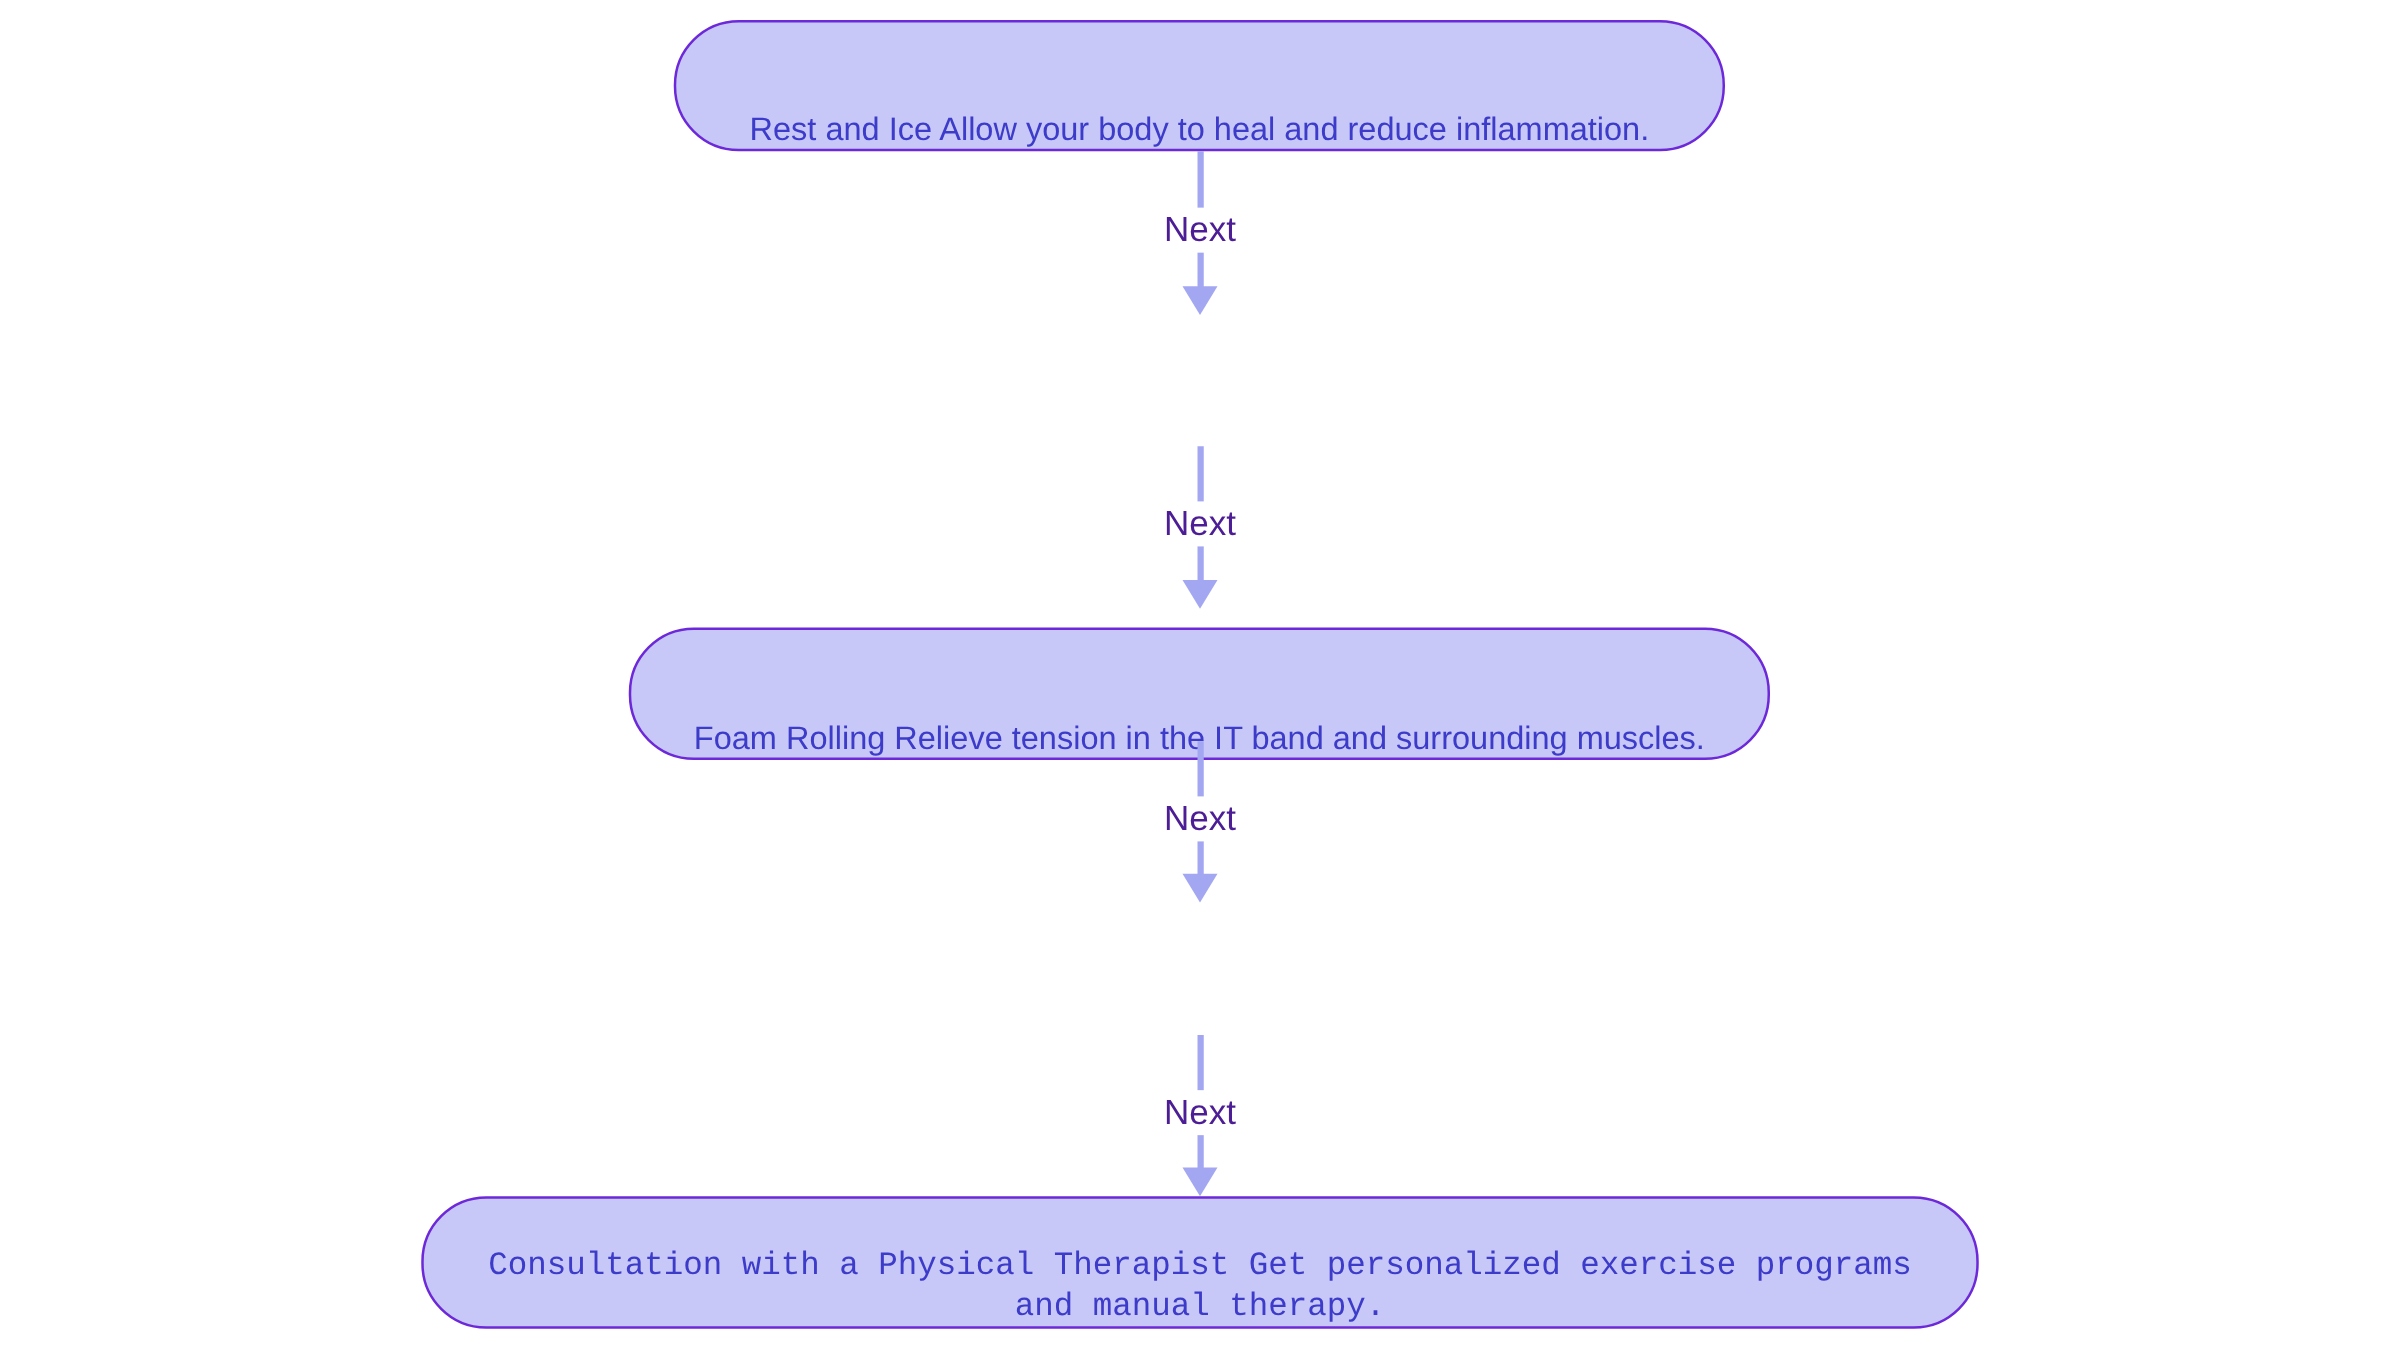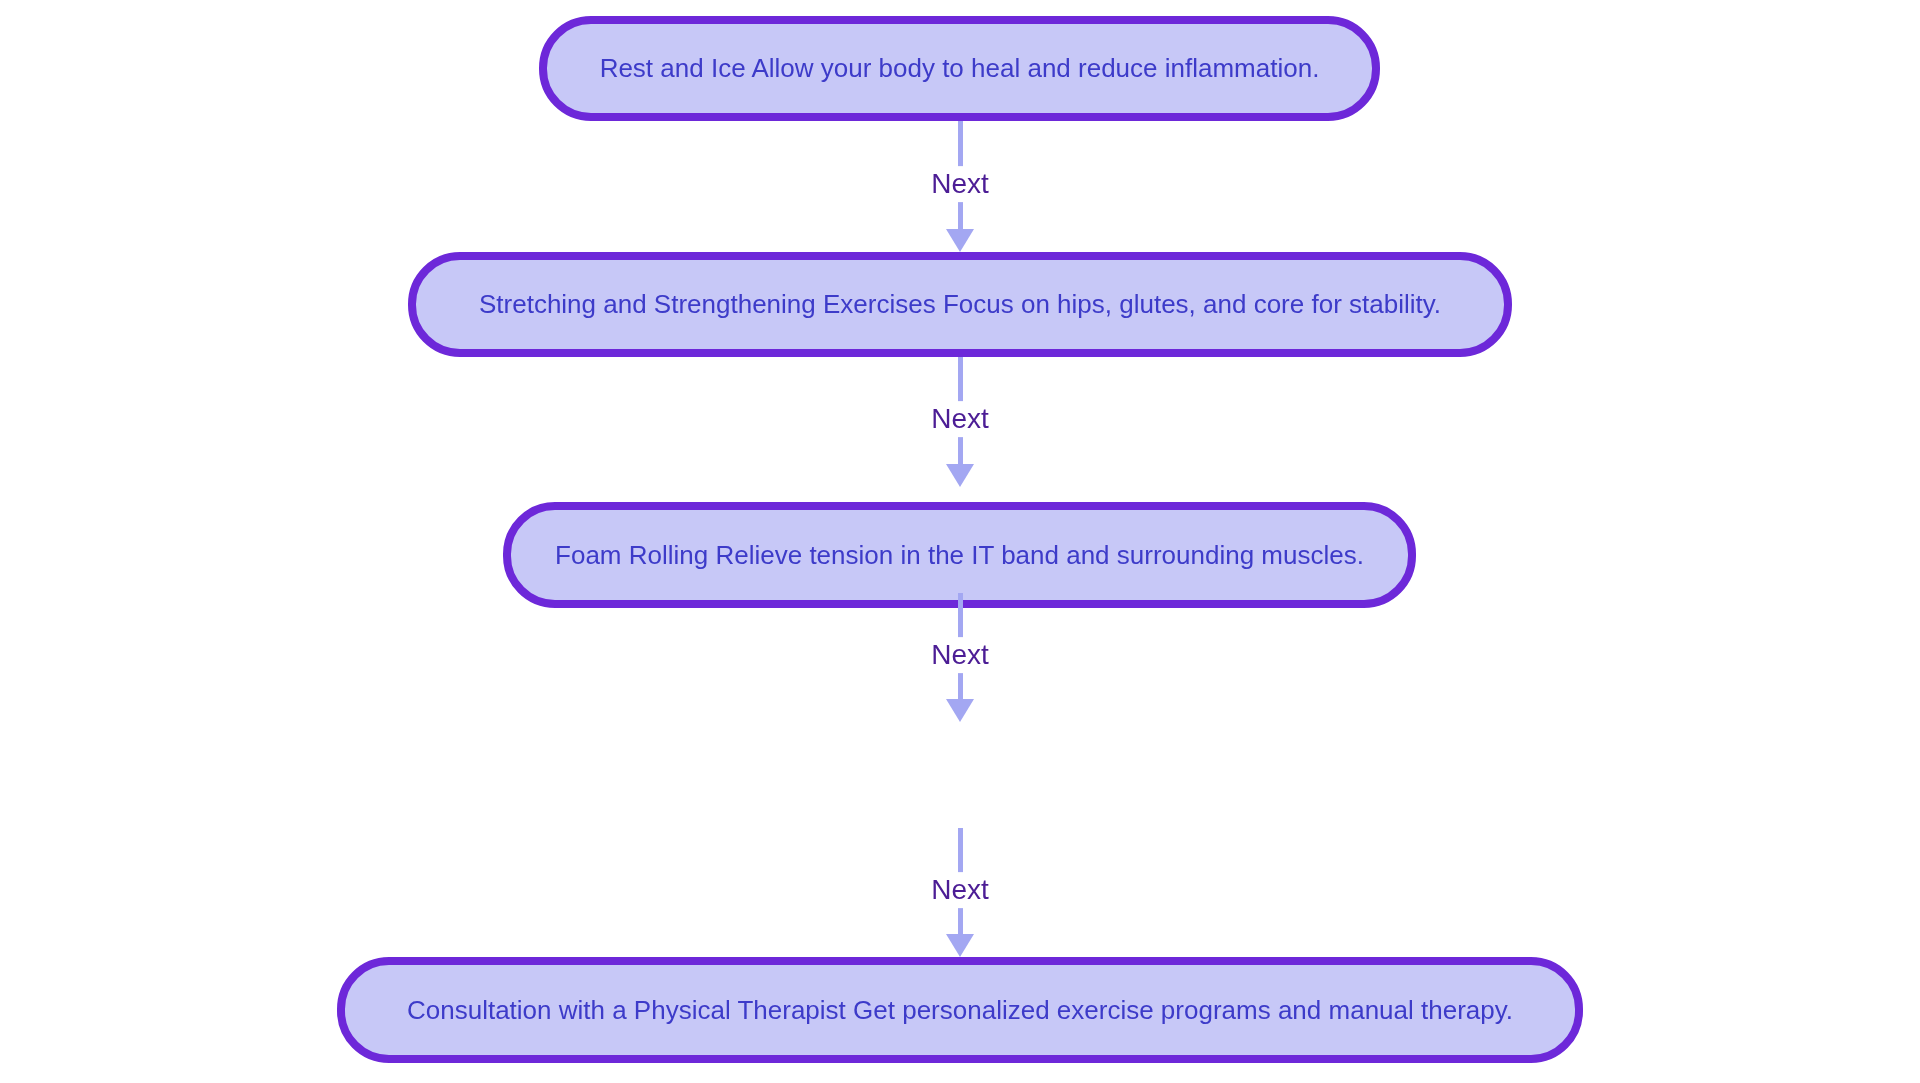--- a/index.html
+++ b/index.html
@@ -12,36 +12,36 @@
     width: 1920px;
     height: 1083px;
     background: #ffffff;
     overflow: hidden;
     font-family: "Liberation Sans", sans-serif;
   }
   .flow-node {
     position: absolute;
     box-sizing: border-box;
     background: #c7c8f7;
-    border: 8px solid #6d28d9;
+    border: 2px solid #6d28d9;
     border-radius: 52px;
     display: flex;
-    align-items: center;
+    align-items: flex-end;
     justify-content: center;
     text-align: center;
     color: #3d3bc9;
     font-size: 26px;
     line-height: 1.25;
     padding: 0 40px;
   }
   .n1 { left: 539px; top:  16px; width: 841px;  height: 105px; }
   .n2 { left: 408px; top: 252px; width: 1104px; height: 105px; }
   .n3 { left: 503px; top: 487px; width: 913px;  height: 106px; margin-top: 15px; }
   .n4 { left: 465px; top: 722px; width: 987px;  height: 106px; }
-  .n5 { left: 337px; top: 957px; width: 1246px; height: 106px; }
+  .n5 { left: 337px; top: 957px; width: 1246px; height: 106px; font-family: Liberation Mono, monospace; }
 
   .flow-connector {
     position: absolute;
     width: 160px;
     margin-left: -80px;
   }
   .c1 { left: 960px; top: 121px; height: 131px; }
   .c2 { left: 960px; top: 357px; height: 130px; }
   .c3 { left: 960px; top: 593px; height: 129px; }
   .c4 { left: 960px; top: 828px; height: 129px; }
@@ -86,23 +86,20 @@
   <div class="flow-node n1">
     <span>Rest and Ice Allow your body to heal and reduce inflammation.</span>
   </div>
 
   <div class="flow-connector c1">
     <div class="connector-line"></div>
     <div class="arrow-head"></div>
     <span class="connector-label">Next</span>
   </div>
 
-  <div class="flow-node n2">
-    <span>Stretching and Strengthening Exercises Focus on hips, glutes, and core for stability.</span>
-  </div>
 
   <div class="flow-connector c2">
     <div class="connector-line"></div>
     <div class="arrow-head"></div>
     <span class="connector-label">Next</span>
   </div>
 
   <div class="flow-node n3">
     <span>Foam Rolling Relieve tension in the IT band and surrounding muscles.</span>
   </div>

